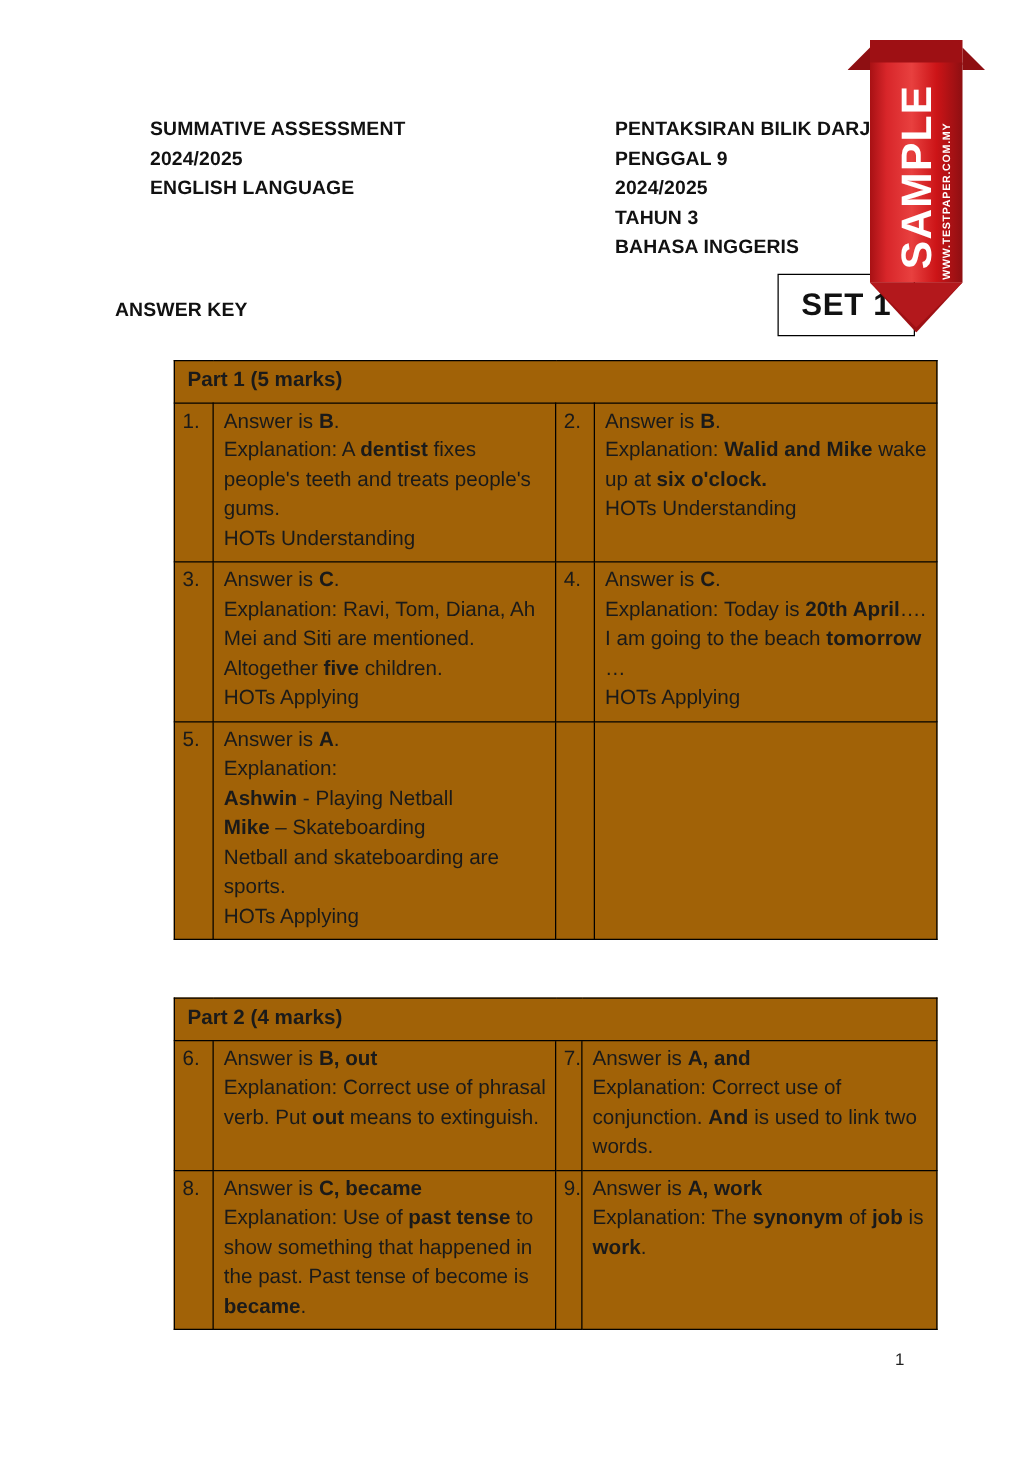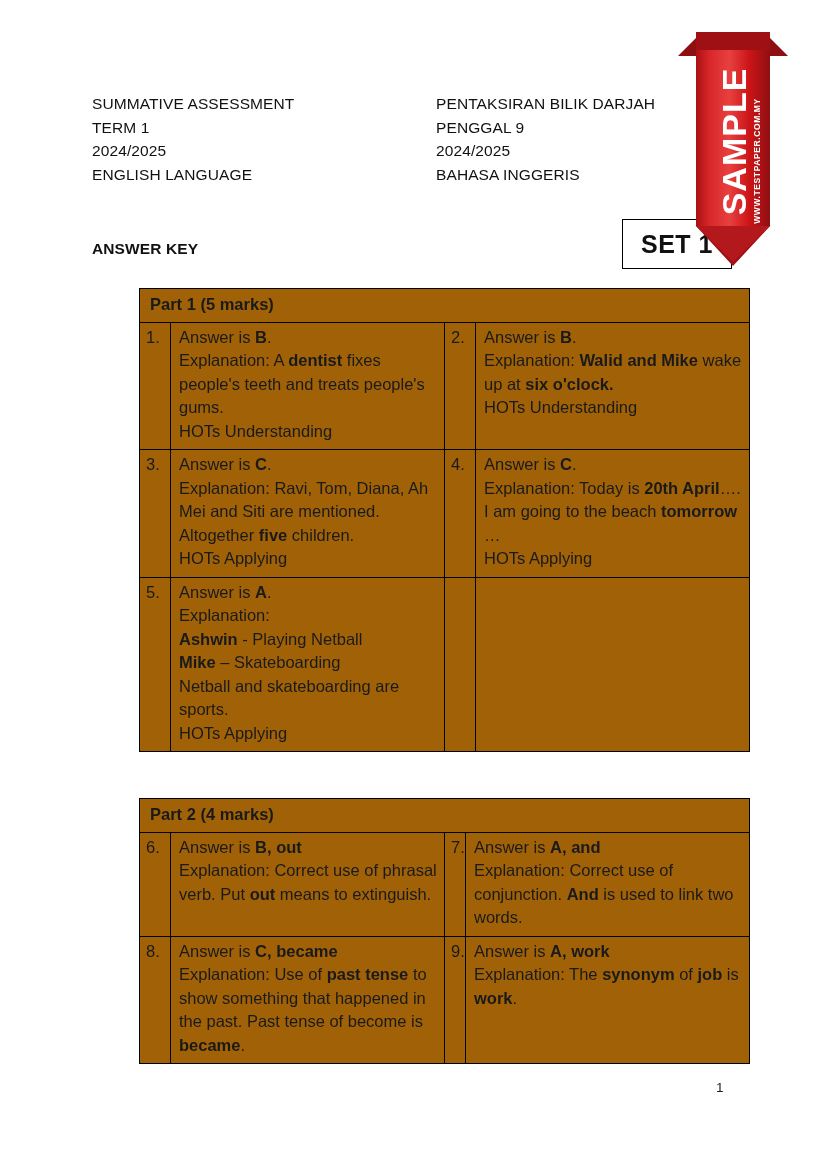--- a/index.html
+++ b/index.html
@@ -23,25 +23,26 @@
 
   
   .header {
     position: absolute;
     left: 92px;
     top: 92px;
     width: 660px;
     display: flex;
   }
   .header-col {
-    font-weight: normal;
+    font-weight: bold;
     font-size: 15.5px;
     line-height: 23.5px;
     letter-spacing: 0.1px;
     white-space: nowrap;
+    margin-left: 28px;
   }
   .header-col.left { width: 344px; }
   .header-line { display: block; }
 
   .answer-key {
     position: absolute;
     left: 92px;
     top: 240px;
     font-weight: bold;
     font-size: 15.5px;
@@ -158,28 +159,28 @@
   }
 </style>
 </head>
 <body>
 
 <div class="page">
 
   <div class="header">
     <div class="header-col left">
       <span class="header-line">SUMMATIVE ASSESSMENT</span>
-      <span class="header-line">TERM 1</span>
       <span class="header-line">2024/2025</span>
       <span class="header-line">ENGLISH LANGUAGE</span>
     </div>
     <div class="header-col right">
       <span class="header-line">PENTAKSIRAN BILIK DARJAH</span>
       <span class="header-line">PENGGAL 9</span>
       <span class="header-line">2024/2025</span>
+      <span class="header-line">TAHUN 3</span>
       <span class="header-line">BAHASA INGGERIS</span>
     </div>
   </div>
 
   <div class="answer-key">ANSWER KEY</div>
 
   <div class="set-box">
     <span class="set-box-label">SET 1</span>
   </div>
 

